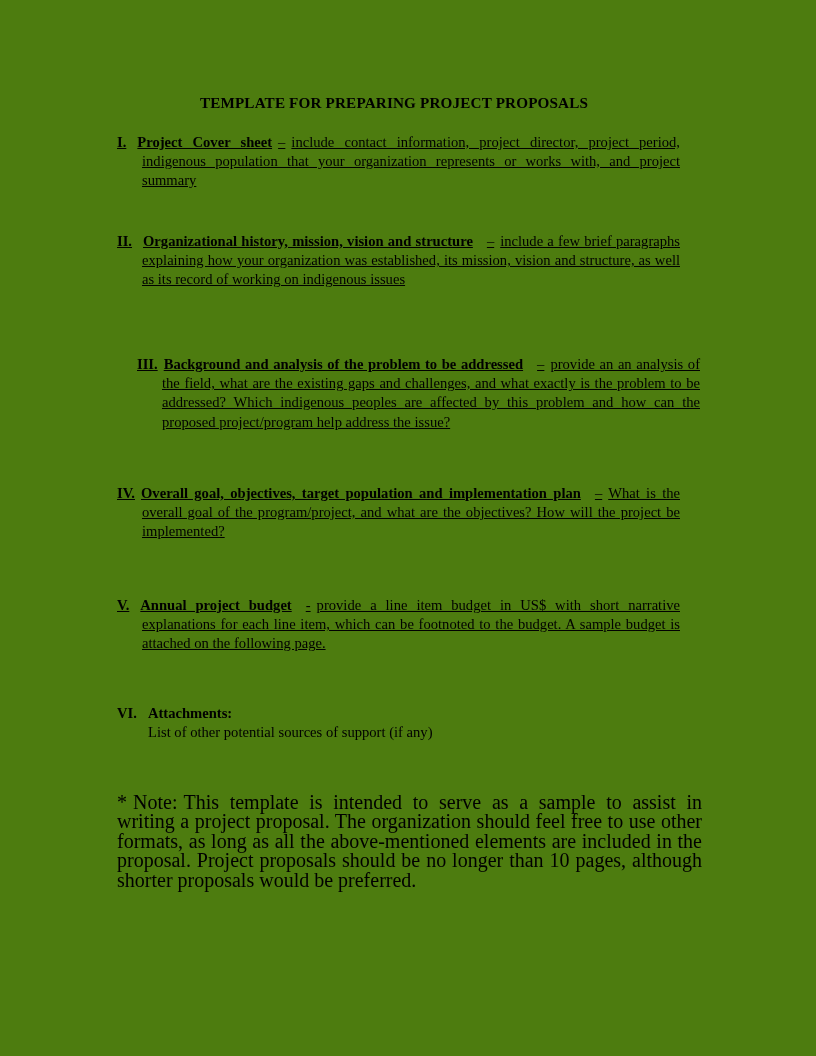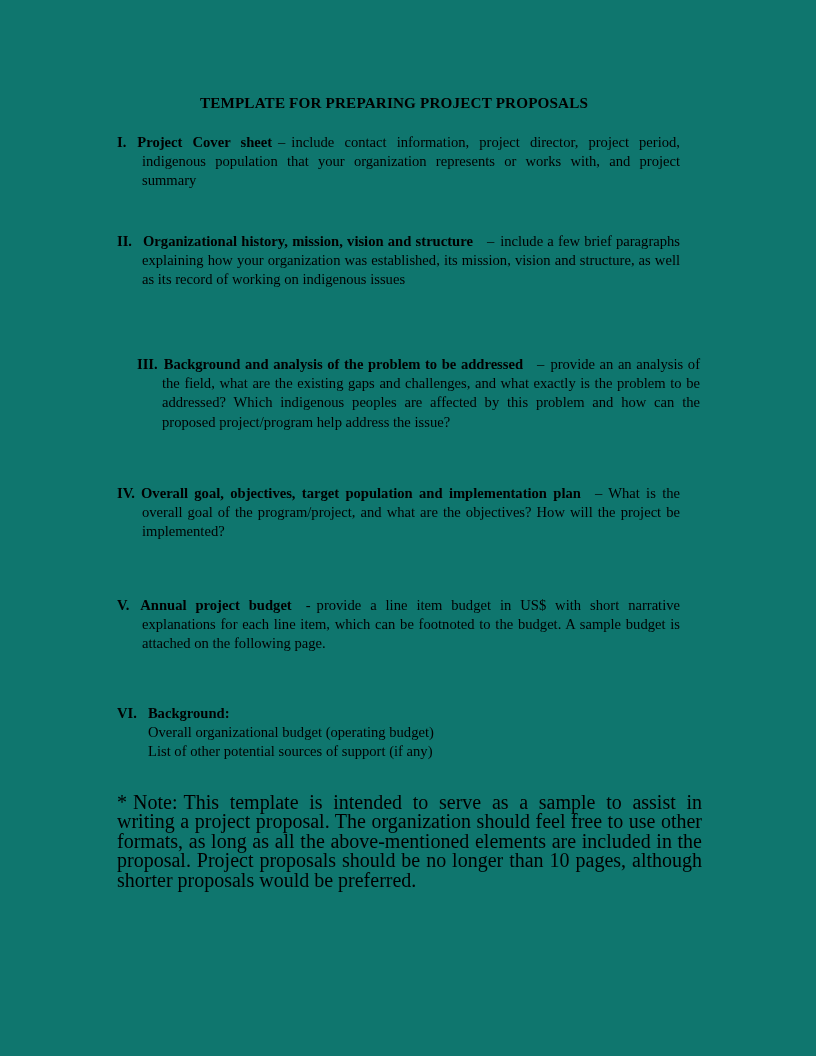--- a/index.html
+++ b/index.html
@@ -5,21 +5,21 @@
 <style>
   html, body {
     margin: 0;
     padding: 0;
     background: #ffffff;
   }
   .page {
     position: relative;
     width: 816px;
     height: 1056px;
-    background: #0f766e;
+    background: #4d7c0f;
     overflow: hidden;
     font-family: "Liberation Serif", "DejaVu Serif", serif;
     color: #000000;
     -webkit-font-smoothing: none;
   }
 
   
   .doc-title {
     position: absolute;
     left: 60px;
@@ -31,20 +31,21 @@
     letter-spacing: 0.15px;
     line-height: 18px;
     white-space: nowrap;
   }
 
   
   .section {
     position: absolute;
     left: 117px;
     width: 563px;
+    text-decoration: underline;
   }
   .section .sec-body {
     font-size: 14.6px;
     line-height: 19.2px;
     text-align: justify;
     text-justify: inter-word;
     text-indent: -25px;
     padding-left: 25px;
   }
   .section .numeral {
@@ -155,24 +156,23 @@
     </div>
   </div>
 
   <div class="section" style="top:596px;">
     <div class="sec-body">
       <span class="numeral">V.</span><span class="pad-num"></span><span class="lead">Annual project budget</span><span class="pad-wide"></span><span class="rest">-</span><span class="pad-thin"></span><span class="rest">provide a line item budget in US$ with short narrative explanations for each line item, which can be footnoted to the budget.   A sample budget is attached on the following page.</span>
     </div>
   </div>
 
   <div class="attach-head">
-    <span>VI.</span><span class="pad-num"></span><span>Background:</span>
+    <span>VI.</span><span class="pad-num"></span><span>Attachments:</span>
   </div>
   <div class="attach-list">
-    <div>Overall organizational budget (operating budget)</div>
     <div>List of other potential sources of support (if any)</div>
   </div>
 
   <div class="note">
     <span>*</span><span class="pad-thin"></span><span>Note:</span><span class="pad-thin"></span><span>This template is intended to serve as a sample to assist in writing a project proposal. The organization should feel free to use other formats, as long as all the above-mentioned elements are included in the proposal.  Project proposals should be no longer than 10 pages, although shorter proposals would be preferred.</span>
   </div>
 
 
 </div>
 

